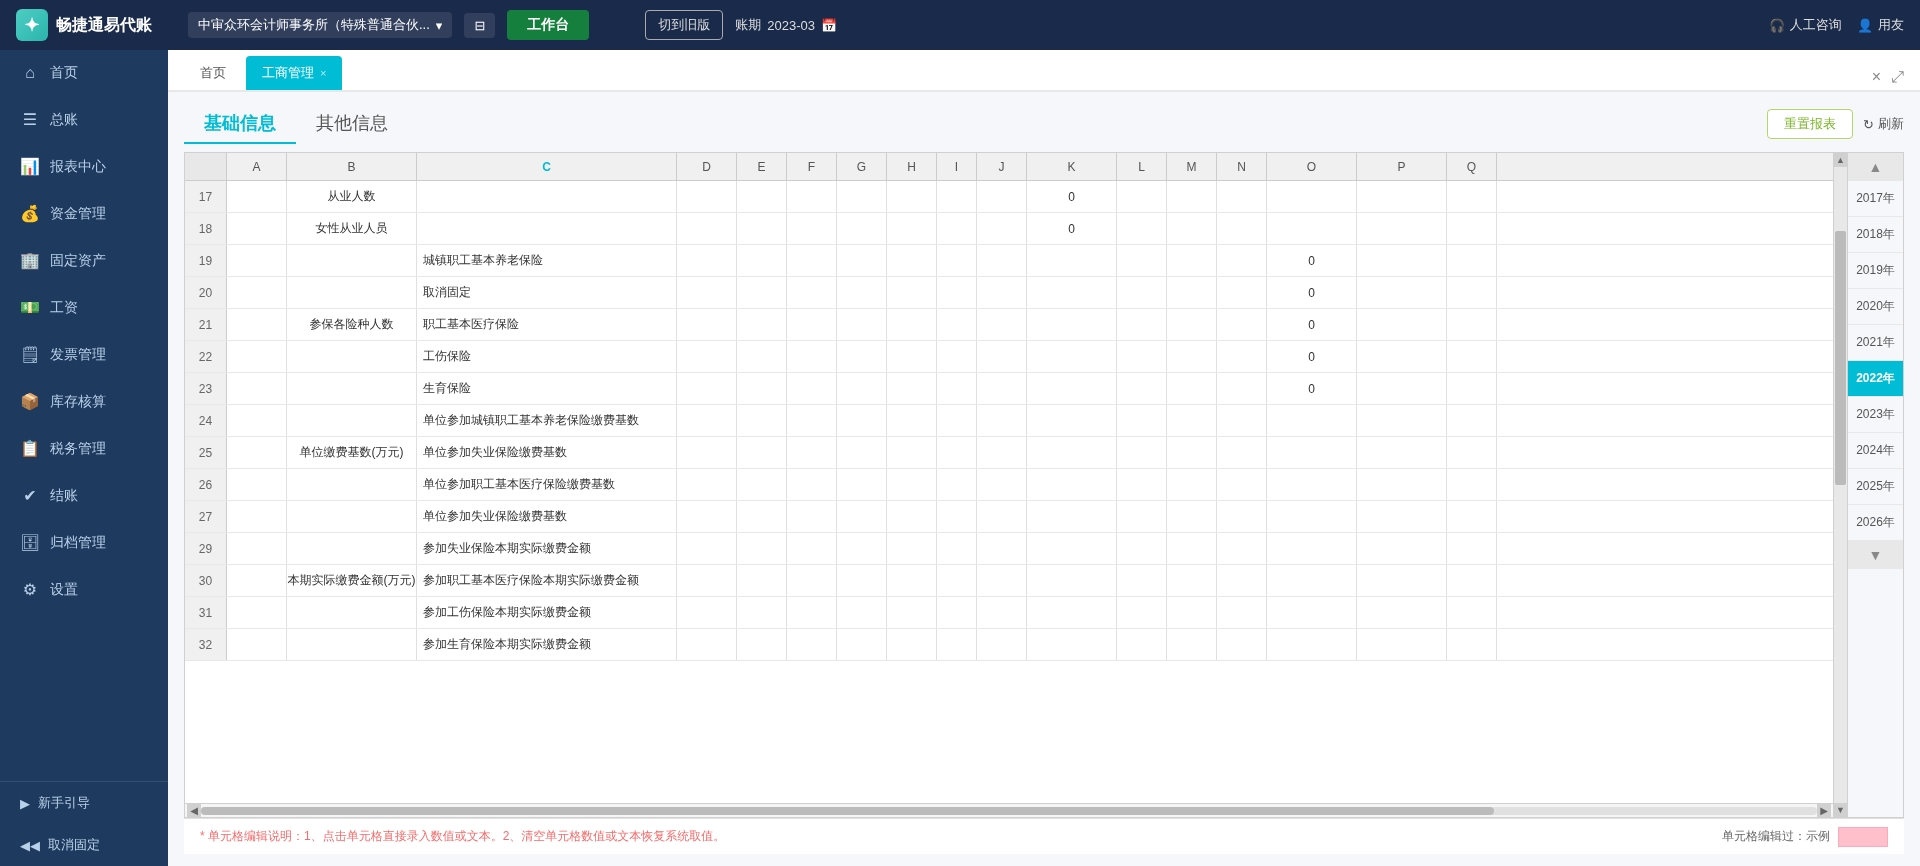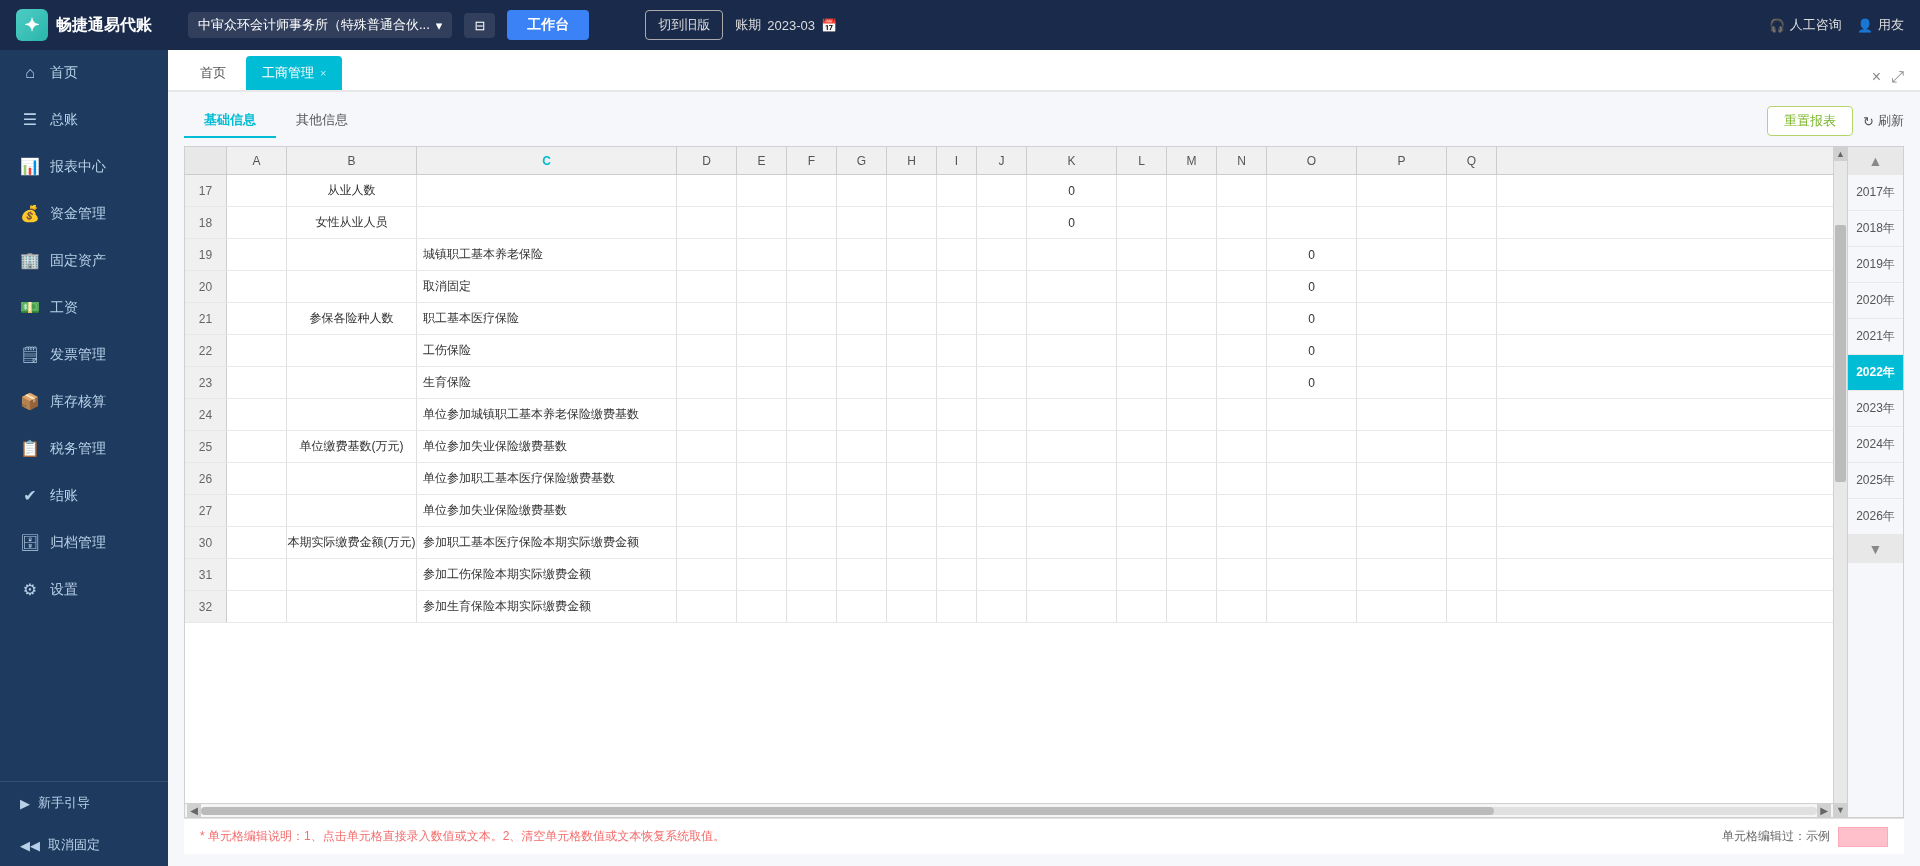--- a/index.html
+++ b/index.html
@@ -44,21 +44,21 @@
     .header-btn {
       background: rgba(255,255,255,0.1);
       border: none;
       border-radius: 4px;
       padding: 5px 10px;
       color: #fff;
       cursor: pointer;
       font-size: 13px;
     }
     .workbench-btn {
-      background: #3b82f6;
+      background: #15803d;
       border: none;
       border-radius: 4px;
       padding: 6px 20px;
       color: #fff;
       cursor: pointer;
       font-size: 14px;
       font-weight: bold;
     }
     .old-version-btn {
       background: transparent;
@@ -154,21 +154,21 @@
     .inner-content { flex: 1; display: flex; flex-direction: column; overflow: hidden; padding: 12px 16px; }
 
     
     .sub-tabs {
       display: flex; align-items: center; gap: 0;
       margin-bottom: 8px;
     }
     .sub-tab {
       padding: 7px 20px;
       cursor: pointer;
-      font-size: 13px;
+      font-size: 18px;
       color: #555;
       border-bottom: 2px solid transparent;
     }
     .sub-tab.active {
       color: #00bcd4;
       border-bottom: 2px solid #00bcd4;
       font-weight: bold;
     }
     .toolbar-right {
       margin-left: auto;
@@ -739,20 +739,40 @@
               <div class="cell" style="width:90px"></div>
               <div class="cell" style="width:50px"></div>
               <div class="cell" style="width:50px"></div>
               <div class="cell" style="width:50px"></div>
               <div class="cell" style="width:90px"></div>
               <div class="cell" style="width:90px"></div>
               <div class="cell" style="width:50px"></div>
             </div>
 
 
+            <div class="table-row">
+              <div class="row-num">29</div>
+              <div class="cell" style="width:60px"></div>
+              <div class="cell" style="width:130px"></div>
+              <div class="cell" style="width:260px">参加失业保险本期实际缴费金额</div>
+              <div class="cell" style="width:60px"></div>
+              <div class="cell" style="width:50px"></div>
+              <div class="cell" style="width:50px"></div>
+              <div class="cell" style="width:50px"></div>
+              <div class="cell" style="width:50px"></div>
+              <div class="cell" style="width:40px"></div>
+              <div class="cell" style="width:50px"></div>
+              <div class="cell" style="width:90px"></div>
+              <div class="cell" style="width:50px"></div>
+              <div class="cell" style="width:50px"></div>
+              <div class="cell" style="width:50px"></div>
+              <div class="cell" style="width:90px"></div>
+              <div class="cell" style="width:90px"></div>
+              <div class="cell" style="width:50px"></div>
+            </div>
 
             <div class="table-row">
               <div class="row-num">30</div>
               <div class="cell" style="width:60px"></div>
               <div class="cell center" style="width:130px">本期实际缴费金额(万元)</div>
               <div class="cell" style="width:260px">参加职工基本医疗保险本期实际缴费金额</div>
               <div class="cell" style="width:60px"></div>
               <div class="cell" style="width:50px"></div>
               <div class="cell" style="width:50px"></div>
               <div class="cell" style="width:50px"></div>

